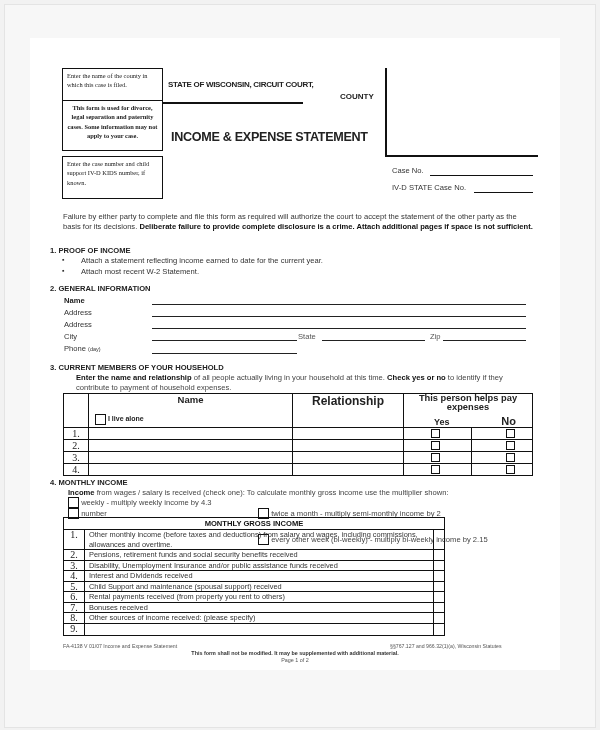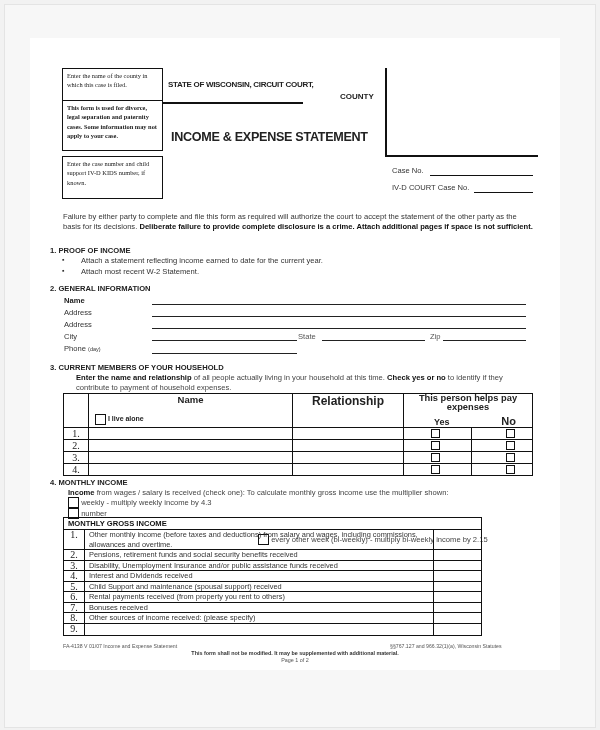--- a/index.html
+++ b/index.html
@@ -3,21 +3,21 @@
 <meta charset="utf-8">
 <style>
   html, body { margin:0; padding:0; }
   body { width:600px; height:730px; background:#f2f2f2; position:relative; overflow:hidden;
          font-family:"Liberation Sans", sans-serif; color:#222; }
   .frame { position:absolute; left:4px; top:4px; width:590px; height:722px; background:#f7f7f7; border:1px solid #e4e4e4; }
   .page { position:absolute; left:30px; top:38px; width:530px; height:632px; background:#fff; }
   .abs { position:absolute; }
   .serif { font-family:"Liberation Serif", serif; }
   .box { position:absolute; border:1.5px solid #111; box-sizing:border-box; font-size:6.4px; line-height:9.3px; padding:2px 4px; }
-  .bold { font-weight:bold; }
+  .bold { font-weight:bold;text-align:center; }
   .hline { position:absolute; height:1.5px; background:#111; }
   .vline { position:absolute; width:1.5px; background:#111; }
   .t8 { font-size:8px; }
   .t75 { font-size:7.6px; }
   .line { position:absolute; height:1px; background:#222; }
   .cb { display:inline-block; width:11px; height:11px; border:1.3px solid #111; box-sizing:border-box; vertical-align:middle; background:#fff; }
   .cbs { display:inline-block; width:9px; height:9px; border:1.3px solid #111; box-sizing:border-box; vertical-align:middle; background:#fff; }
   table.hh { position:absolute; border-collapse:collapse; font-size:8px; }
   table.hh td { border:1.3px solid #111; padding:0; height:9px; }
   table.inc { position:absolute; border-collapse:collapse; font-size:7.4px; color:#333; }
@@ -44,21 +44,21 @@
   <div class="abs bold t8" style="left:138px;top:42px;letter-spacing:-0.3px;">STATE OF WISCONSIN, CIRCUIT COURT,</div>
   <div class="hline" style="left:133px;top:64px;width:140px;"></div>
   <div class="abs bold t8" style="left:310px;top:54px;">COUNTY</div>
   <div class="vline" style="left:355px;top:30px;height:88px;"></div>
   <div class="hline" style="left:355px;top:117px;width:153px;"></div>
 
   <div class="abs bold" style="left:141px;top:92px;font-size:12.6px;letter-spacing:-0.3px;">INCOME &amp; EXPENSE STATEMENT</div>
 
   <div class="abs t75" style="left:362px;top:128px;color:#333;">Case No.</div>
   <div class="line" style="left:400px;top:137px;width:103px;height:1.3px;background:#111;"></div>
-  <div class="abs t75" style="left:362px;top:145px;color:#333;">IV-D COURT Case No.</div>
+  <div class="abs t75" style="left:362px;top:145px;color:#333;">IV-D STATE Case No.</div>
   <div class="line" style="left:444px;top:154px;width:59px;height:1.3px;background:#111;"></div>
 
   <div class="abs t75" style="left:33px;top:174px;width:470px;line-height:9.6px;color:#333;">
     <span>Failure by either party to complete and file this form as required will authorize the court to accept the statement of the other party as the basis for its decisions.</span>
     <span class="bold" style="color:#111;">Deliberate failure to provide complete disclosure is a crime. Attach additional pages if space is not sufficient.</span>
   </div>
 
   <div class="abs bold t75" style="left:20px;top:208px;">1.  PROOF OF INCOME</div>
   <div class="abs t75 bullet" style="left:51px;top:218px;color:#333;">Attach a statement reflecting income earned to date for the current year.</div>
   <div class="abs t75 bullet" style="left:51px;top:229px;color:#333;">Attach most recent W-2 Statement.</div>
@@ -155,22 +155,26 @@
     <span>weekly - multiply weekly income by 4.3</span>
   </div>
   <div class="abs t75" style="left:228px;top:459px;color:#444;margin-top:37px;">
     <span class="cb"></span>
     <span>every other week (bi-weekly) - multiply bi-weekly income by 2.15</span>
   </div>
   <div class="abs t75" style="left:38px;top:470px;color:#444;">
     <span class="cb"></span>
     <span>number</span>
   </div>
-
-  <table class="inc" style="left:33px;top:479px;width:419px;">
+  <div class="abs t75" style="left:228px;top:470px;color:#444;">
+    <span class="cb"></span>
+    <span>twice a month - multiply semi-monthly income by 2</span>
+  </div>
+
+  <table class="inc" style="left:33px;top:479px;width:382px;">
     <tbody>
         <tr>
       <td colspan="3" class="bold" style="color:#111;font-size:7.6px;line-height:11px;">MONTHLY GROSS INCOME</td>
     </tr>
     <tr>
       <td class="num" style="vertical-align:top;">1.</td>
       <td style="width:340px;">Other monthly income (before taxes and deductions) from salary and wages, including commissions, allowances and overtime.</td>
       <td></td>
     </tr>
     <tr>

